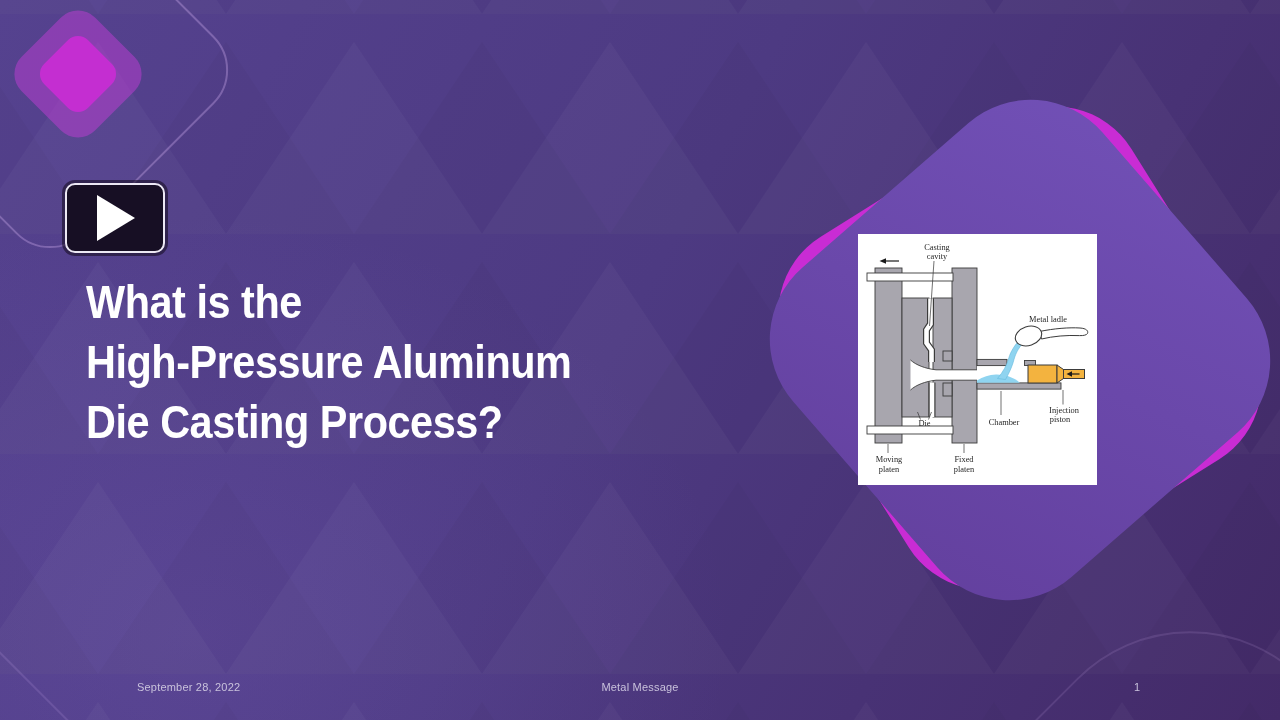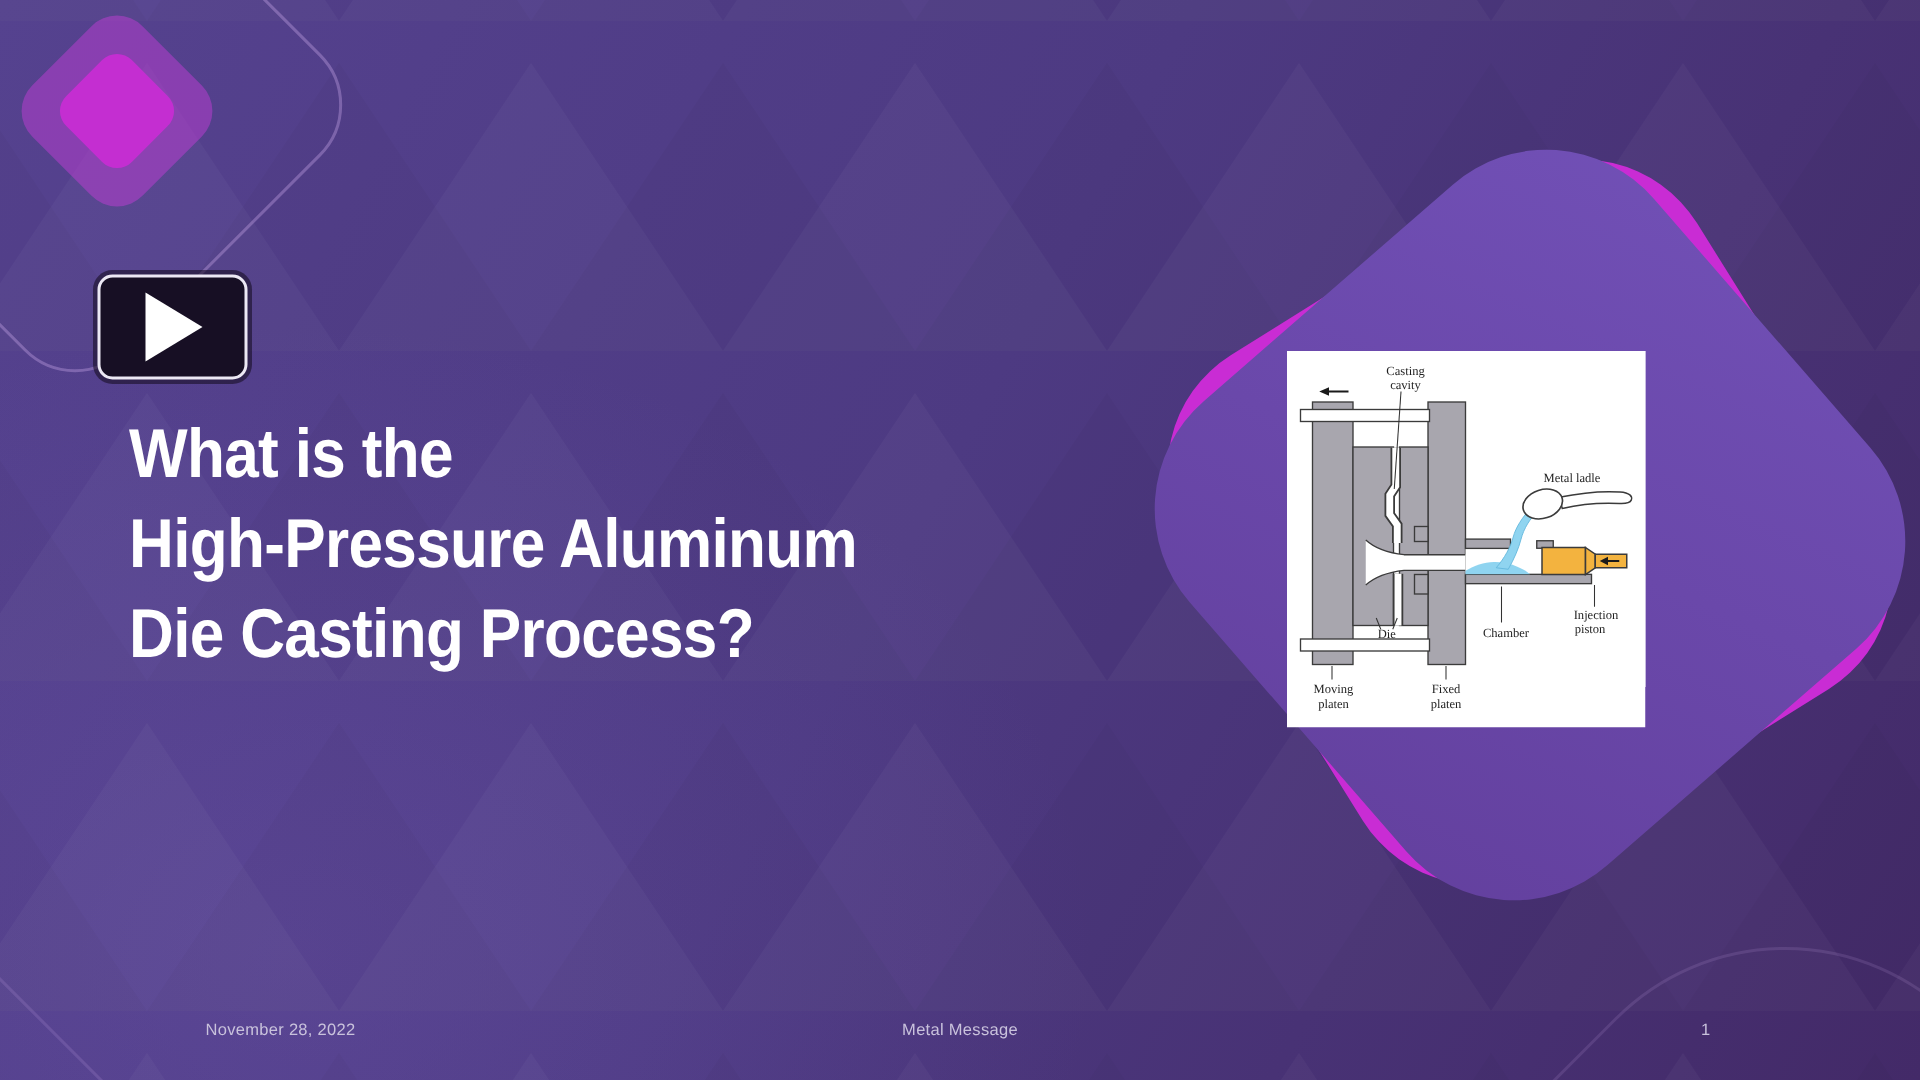--- a/index.html
+++ b/index.html
@@ -187,18 +187,18 @@
       <text class="diag-label" x="206" y="178.5" text-anchor="middle">Injection</text>
       <text class="diag-label" x="202" y="188" text-anchor="middle">piston</text>
       <text class="diag-label" x="31" y="228" text-anchor="middle">Moving</text>
       <text class="diag-label" x="31" y="238" text-anchor="middle">platen</text>
       <text class="diag-label" x="106" y="228" text-anchor="middle">Fixed</text>
       <text class="diag-label" x="106" y="238" text-anchor="middle">platen</text>
     </svg>
   </div>
 
   <div class="footer">
-    <span class="footer-date">November 28, 2022</span>
+    <span class="footer-date">September 28, 2022</span>
     <span class="footer-message">Metal Message</span>
     <span class="footer-page">1</span>
   </div>
 
 </div>
 
 </body></html>

